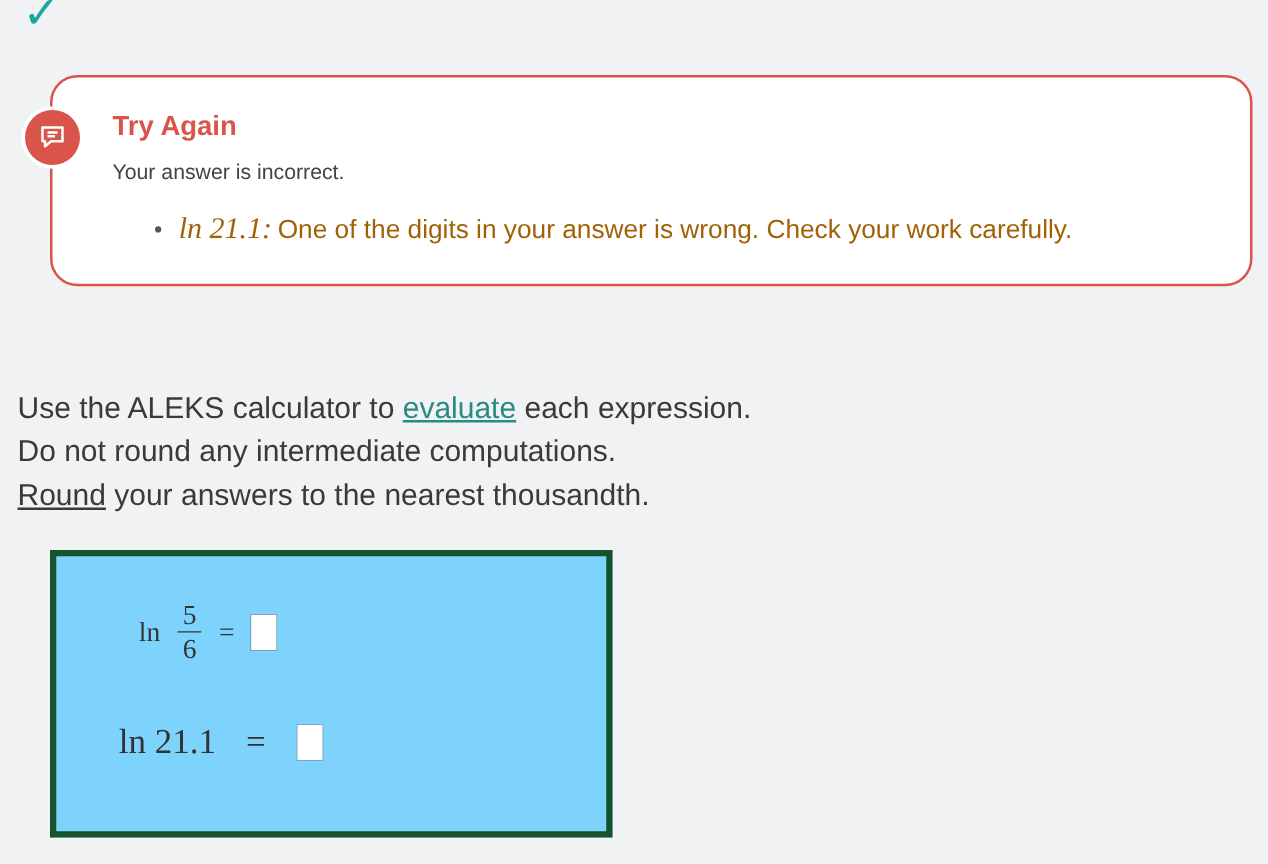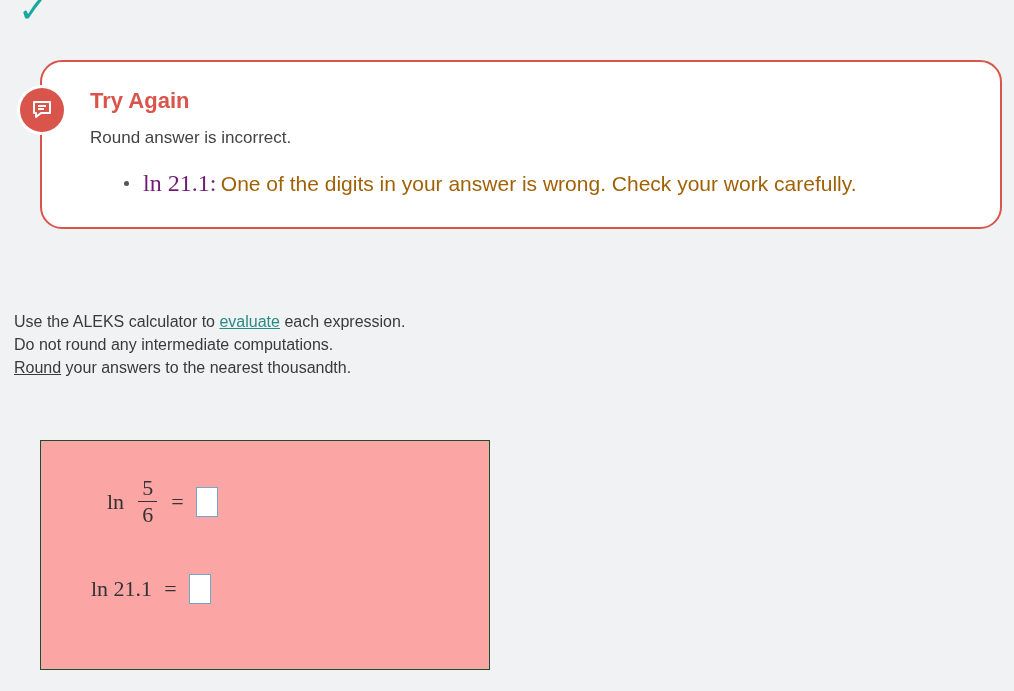--- a/index.html
+++ b/index.html
@@ -63,70 +63,71 @@
     padding-left: 34px;
     color: #2b2b2b;
   }
   .hint-bullet {
     width: 5px; height: 5px; border-radius: 50%; background: #555;
     align-self: center; flex-shrink: 0;
   }
   .hint-expr {
     font-family: "Times New Roman", Times, serif;
     font-size: 24px;
-    color: #701a75;
+    color: #a16207;
+    font-style: italic;
   }
   .hint-text {
     font-size: 21px;
     font-weight: 400;
     color: #a16207;
   }
   .instructions {
     position: absolute;
     top: 310px;
     left: 14px;
     right: 20px;
     color: #3a3a3a;
-    font-size: 16px;
+    font-size: 24px;
     line-height: 1.45;
   }
   .instructions .link {
     color: #2a8a84;
     text-decoration: underline;
     cursor: pointer;
   }
   .instructions .u {
     text-decoration: underline;
   }
   .answer-box {
     position: absolute;
     top: 440px;
     left: 40px;
     width: 450px;
     height: 230px;
-    border: 1px solid #14532d;
-    background: #fca5a5;
+    border: 5px solid #14532d;
+    background: #7dd3fc;
     padding: 20px 26px;
   }
   .eq-row {
     display: flex;
     align-items: center;
     gap: 12px;
     margin: 16px 0 48px 40px;
     font-family: "Times New Roman", Times, serif;
     font-size: 22px;
     color: #333;
   }
   .eq-row2 {
     display: flex;
     align-items: center;
-    gap: 12px;
+    gap: 24px;
     margin: 0 0 0 24px;
     font-family: "Times New Roman", Times, serif;
-    font-size: 22px;
+    font-size: 28px;
     color: #333;
   }
   .frac {
     display: inline-flex;
     flex-direction: column;
     align-items: center;
     line-height: 1;
     vertical-align: middle;
     margin: 0 2px;
   }
@@ -148,21 +149,21 @@
 
 <div class="feedback-card">
   <div class="feedback-icon">
     <svg width="24" height="24" viewBox="0 0 24 24" fill="none">
       <path d="M4 4h16v11H11l-5 4v-4H4V4z" stroke="#ffffff" stroke-width="2" stroke-linejoin="round" fill="none"></path>
       <line x1="8" y1="8" x2="16" y2="8" stroke="#ffffff" stroke-width="2"></line>
       <line x1="8" y1="11" x2="14" y2="11" stroke="#ffffff" stroke-width="2"></line>
     </svg>
   </div>
   <div class="try-again">Try Again</div>
-  <div class="incorrect-msg">Round answer is incorrect.</div>
+  <div class="incorrect-msg">Your answer is incorrect.</div>
   <div class="hint-row">
     <span class="hint-bullet"></span>
     <span>
       <span class="hint-expr">ln 21.1:</span>
       <span class="hint-text">One of the digits in your answer is wrong. Check your work carefully.</span>
     </span>
   </div>
 </div>
 
 <div class="instructions">

